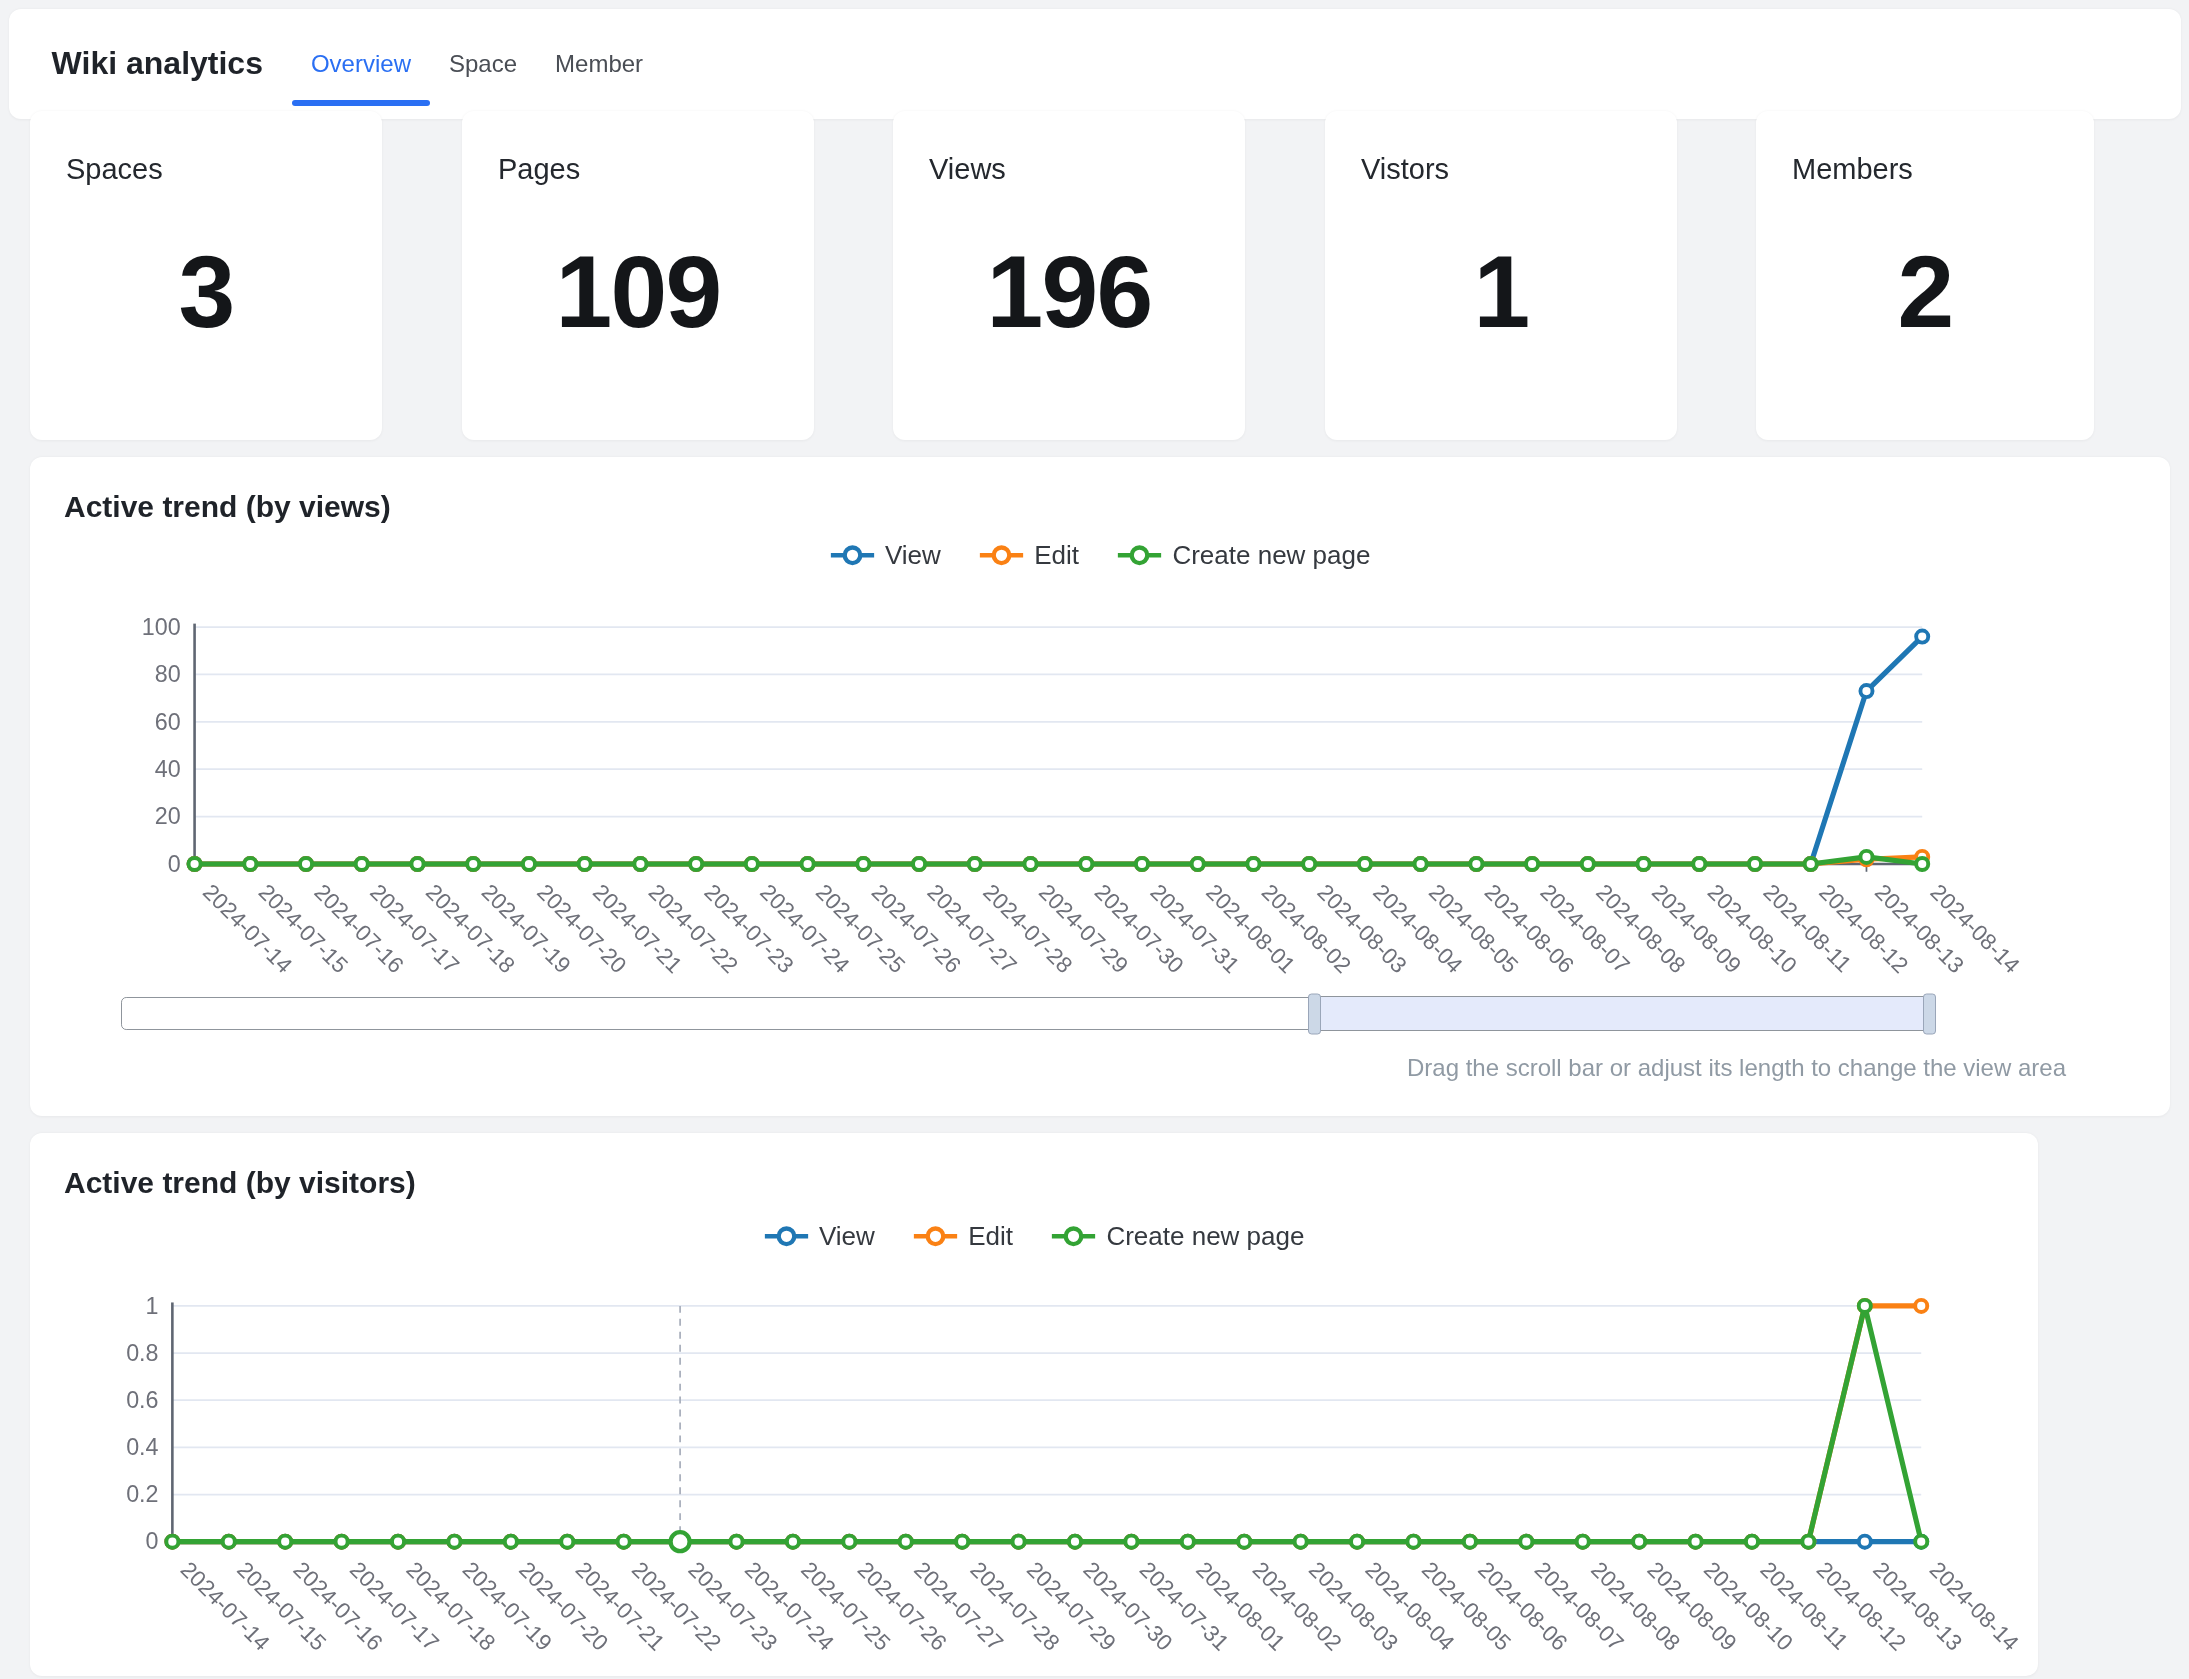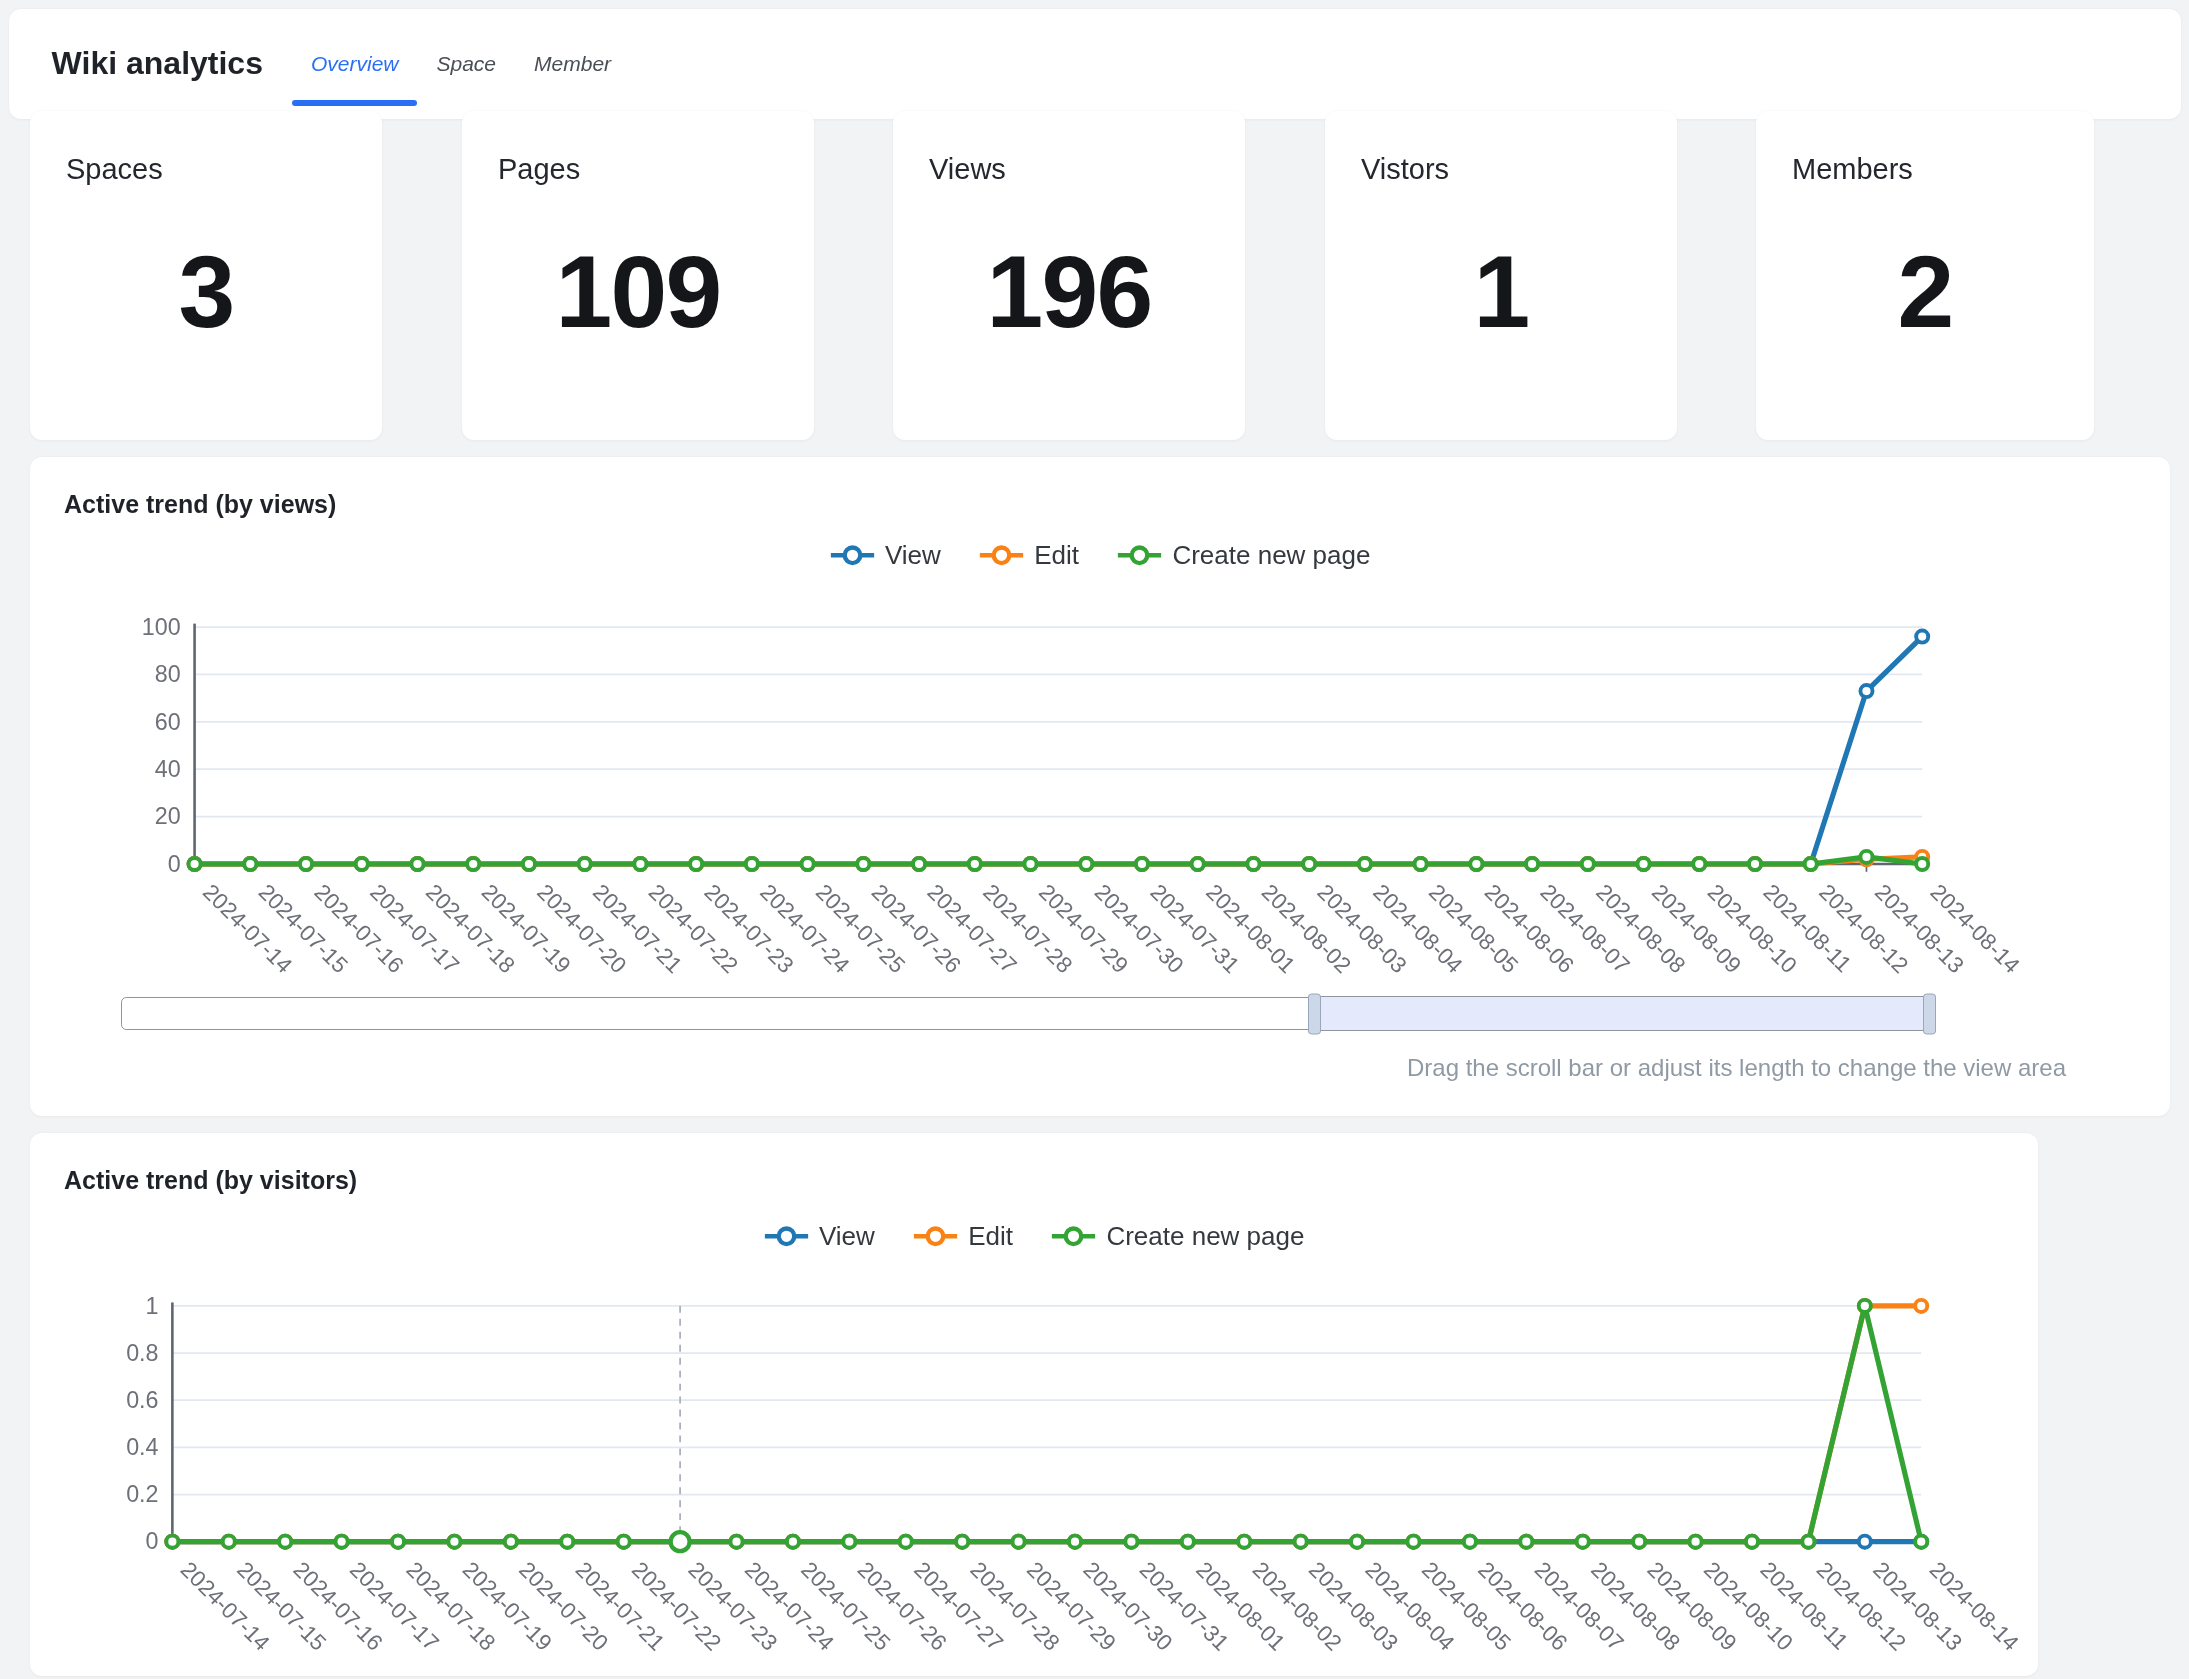--- a/index.html
+++ b/index.html
@@ -9,31 +9,31 @@
     --handle-fill:#ccd8e7; --handle-border:#9aa6b9;
   }
   *{margin:0;padding:0;box-sizing:border-box;}
   html,body{width:2189px;height:1679px;}
   body{background:var(--page-bg);font-family:"Liberation Sans",sans-serif;color:var(--text);position:relative;overflow:hidden;}
   .card{position:absolute;background:var(--card-bg);border-radius:12px;box-shadow:0 0.9px 2.6px rgba(30,35,43,.05);}
   
   .header{left:8.6px;top:8.6px;width:2172px;height:110px;display:flex;align-items:center;padding-left:43px;}
   .page-title{font-size:32px;font-weight:600;margin-right:29px;}
   .tabs{display:flex;height:85px;}
-  .tab{position:relative;font-size:21px;color:var(--muted);padding:0 19px;display:flex;align-items:center;cursor:pointer;font-style:italic;}
+  .tab{position:relative;font-size:24px;color:var(--muted);padding:0 19px;display:flex;align-items:center;cursor:pointer;}
   .tab.active{color:var(--accent);font-weight:500;}
   .tab.active::after{content:"";position:absolute;left:0;right:0;bottom:0;height:6px;background:var(--accent);border-radius:3.5px;}
   
   .stat-card{top:111px;height:329px;width:352px;}
   .stat-label{position:absolute;left:36px;top:42px;font-size:29px;color:#24282e;}
   .stat-value{position:absolute;left:0;right:0;top:123px;text-align:center;font-size:102px;font-weight:700;color:#141619;letter-spacing:-1.7px;}
   
   .chart-card1{left:30px;top:457px;width:2140px;height:659px;}
   .chart-card2{left:30px;top:1133px;width:2008px;height:543px;}
-  .chart-title{position:absolute;left:34px;top:33px;font-size:25px;font-weight:600;color:#1f2329;}
+  .chart-title{position:absolute;left:34px;top:33px;font-size:30px;font-weight:600;color:#1f2329;}
   .legend{position:absolute;left:0;right:0;display:flex;justify-content:center;gap:38px;align-items:center;text-align:center;}
   .legend-1{top:83px;} .legend-2{top:88px;}
   .legend-item{display:flex;align-items:center;gap:10.4px;cursor:pointer;}
   .legend-item span{font-size:26px;color:#35393f;}
   .chart-svg{position:absolute;left:53px;width:2058px;}
   .svg-1{top:145px;height:377px;} .svg-2{top:147px;height:380px;}
   
   .dz-track{position:absolute;left:91px;top:540px;width:1807px;height:33px;background:#fff;border:1.7px solid var(--track-border);border-radius:5.2px;cursor:pointer;}
   .dz-selection{position:absolute;top:-1.7px;bottom:-1.7px;background:var(--sel-fill);border-top:1.7px solid var(--track-border);border-bottom:1.7px solid var(--track-border);}
   .dz-handle{position:absolute;top:50%;transform:translateY(-50%);width:13px;height:41px;background:var(--handle-fill);border:1.7px solid var(--handle-border);border-radius:3.5px;cursor:ew-resize;}

